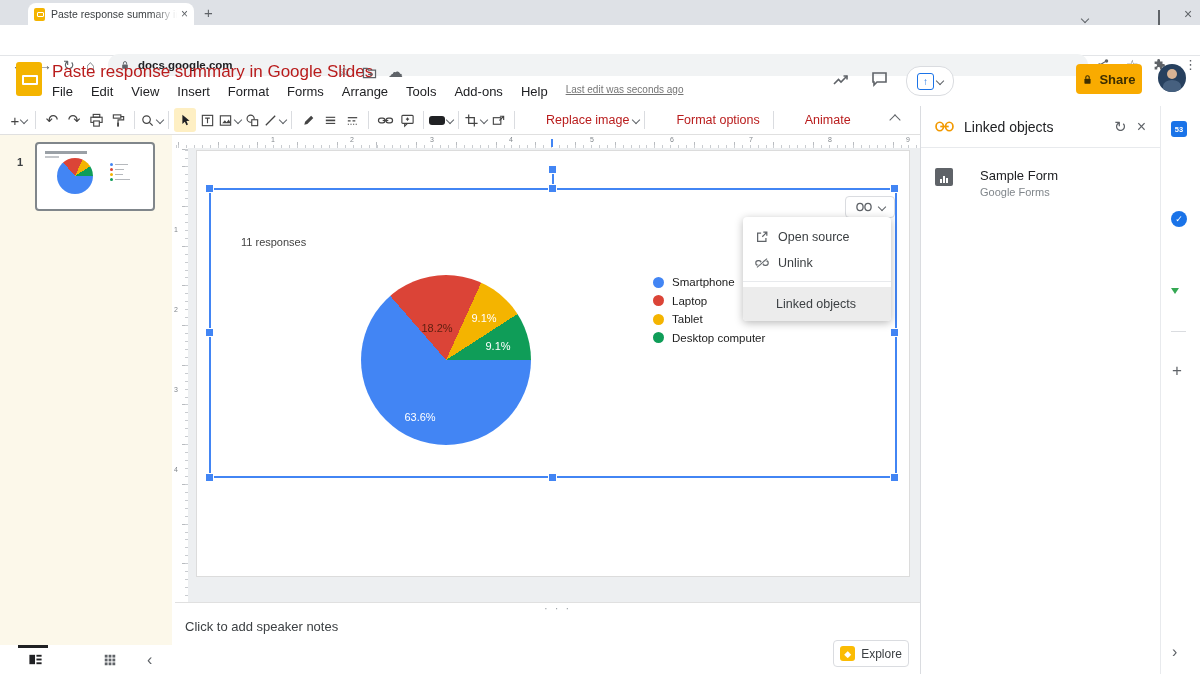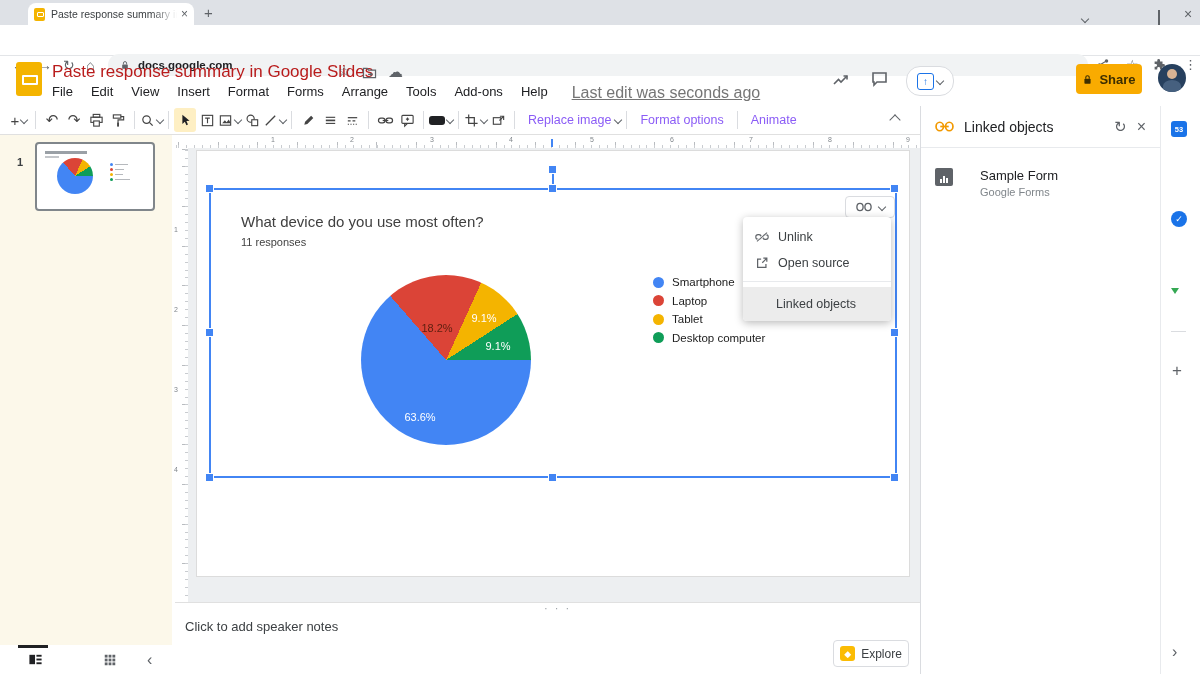--- a/index.html
+++ b/index.html
@@ -33,21 +33,21 @@
     display:flex;align-items:center;padding:0 12px;box-sizing:border-box;font-size:11.5px;}
   .url-host{color:#202124;font-weight:bold;}
   .url-path{color:#5f6368;white-space:nowrap;overflow:hidden;}
 
   
   .slides-logo{left:16px;top:62px;width:26px;height:34px;background:#f4b400;border-radius:3px;position:absolute;}
   .slides-logo::after{content:"";position:absolute;left:6px;top:13px;width:12px;height:6px;border:2px solid #fff;border-radius:1px;}
   .doc-title{left:52px;top:62px;font-size:17px;color:#b91c1c;}
   .title-ico{top:64px;font-size:14px;}
   .menubar{left:52px;top:84px;display:flex;gap:18px;font-size:13px;color:#202124;}
-  .lastedit{font-size:16px;color:#757575;text-decoration:underline;margin-left:6px;}
+  .lastedit{font-size:10px;color:#757575;text-decoration:underline;}
   .hdr-btn{display:flex;align-items:center;justify-content:center;}
   .present-pill{left:906px;top:66px;width:46px;height:28px;border:1px solid #dadce0;border-radius:14px;
     display:flex;align-items:center;justify-content:center;gap:3px;background:#fff;}
   .present-box{width:15px;height:15px;border:1.6px solid #1a73e8;border-radius:3px;color:#1a73e8;
     font-size:10px;display:flex;align-items:center;justify-content:center;font-weight:bold;}
   .slideshow-btn{left:962px;top:64px;height:30px;border:1px solid #dadce0;border-radius:4px;background:#fff;
     display:flex;align-items:center;}
   .slideshow-main{display:flex;align-items:center;gap:7px;padding:0 10px;font-size:13px;color:#3c4043;}
   .slideshow-caret{width:22px;height:30px;border-left:1px solid #dadce0;display:flex;align-items:center;justify-content:center;}
   .share-btn{left:1076px;top:64px;width:66px;height:30px;background:#f9ab00;border-radius:4px;
@@ -56,21 +56,21 @@
   .avatar::before{content:"";position:absolute;left:9px;top:5px;width:10px;height:10px;border-radius:50%;background:#d8b394;}
   .avatar::after{content:"";position:absolute;left:5px;top:16px;width:18px;height:12px;border-radius:50% 50% 0 0;background:#46607f;}
 
   
   .toolbar{left:0;top:106px;width:920px;height:29px;background:#fff;border-bottom:1px solid #e0e0e0;
     display:flex;align-items:center;padding-left:8px;box-sizing:border-box;}
   .tb{display:flex;align-items:center;justify-content:center;height:24px;min-width:22px;border-radius:3px;color:#444;}
   .tb-glyph{font-size:15px;color:#444;}
   .tb-sep{width:1px;height:18px;background:#dadce0;margin:0 5px;}
   .tb-sel{background:#feefc3;}
-  .tb-label{font-size:12.5px;color:#8b5cf6;padding:0 8px;white-space:nowrap;}
+  .tb-label{font-size:12.5px;color:#b91c1c;padding:0 8px;white-space:nowrap;margin-left:18px;}
   .mask-pill{width:16px;height:9px;background:#202124;border-radius:3px;}
   .caret{margin-left:2px;}
 
   
   .filmstrip{left:0;top:135px;width:172px;height:510px;background:#fcf8ea;}
   .slide-num{left:17px;top:156px;font-size:11px;font-weight:bold;color:#3c4043;}
   .thumb{left:35px;top:142px;width:120px;height:69px;background:#fff;border:2px solid #80868b;border-radius:4px;box-sizing:border-box;}
   .mini-line{position:absolute;background:#9aa0a6;}
   .mini-pie{left:57px;top:158px;width:36px;height:36px;border-radius:50%;}
   .mini-dot{position:absolute;width:3px;height:3px;border-radius:50%;}
@@ -437,21 +437,20 @@
   <div class="abs vruler">
     <span class="vrn" style="top:78px;">1</span>
     <span class="vrn" style="top:158px;">2</span>
     <span class="vrn" style="top:238px;">3</span>
     <span class="vrn" style="top:318px;">4</span>
   </div>
 
   
   <div class="abs canvas">
     <div class="abs slide">
-      <span class="abs chart-title">What device do you use most often?</span>
       <span class="abs chart-sub">11 responses</span>
       <div class="abs pie-wrap">
         <div class="pie" style="background: conic-gradient(from 90deg, rgb(66, 133, 244) 0deg, rgb(66, 133, 244) 228.96deg, rgb(219, 68, 55) 228.96deg, rgb(219, 68, 55) 294.48deg, rgb(244, 180, 0) 294.48deg, rgb(244, 180, 0) 327.24deg, rgb(15, 157, 88) 327.24deg, rgb(15, 157, 88) 360deg);"></div>
         <span class="slice-label" style="left:76px;top:25px;color:#5c1f10;margin-top:28px;">18.2%</span>
         <span class="slice-label" style="left:123px;top:43px;">9.1%</span>
         <span class="slice-label" style="left:137px;top:71px;">9.1%</span>
         <span class="slice-label" style="left:59px;top:142px;">63.6%</span>
       </div>
       <div class="abs legend">
         <span class="legend-row">
@@ -488,34 +487,34 @@
     <div class="abs link-chip">
       <svg width="16" height="10" viewBox="0 0 18 10">
           <rect x="1" y="1" width="7" height="8" rx="4" fill="none" stroke="#5f6368" stroke-width="1.5"></rect>
           <rect x="10" y="1" width="7" height="8" rx="4" fill="none" stroke="#5f6368" stroke-width="1.5"></rect>
         </svg>
       <span class="chev sm"></span>
     </div>
 
     <div class="abs ctx-menu">
       <div class="ctx-item">
+        <svg width="14" height="14" viewBox="0 0 16 16">
+            <path d="M7 3.5H3v9.5h9.5V9" fill="none" stroke="#5f6368" stroke-width="1.4"></path>
+            <path d="M9.5 2.5h4v4M13.3 2.7L8.3 7.7" fill="none" stroke="#5f6368" stroke-width="1.4"></path>
+          </svg>
+        <span>Open source</span>
+      </div>
+      <div class="ctx-item">
         <svg width="14" height="14" viewBox="0 0 18 14">
             <rect x="1" y="4" width="7" height="6" rx="3" fill="none" stroke="#5f6368" stroke-width="1.4"></rect>
             <rect x="10" y="4" width="7" height="6" rx="3" fill="none" stroke="#5f6368" stroke-width="1.4"></rect>
             <path d="M2.5 12.5L15.5 1.5" stroke="#fff" stroke-width="3"></path>
             <path d="M2.5 12.5L15.5 1.5" stroke="#5f6368" stroke-width="1.3"></path>
           </svg>
         <span>Unlink</span>
-      </div>
-      <div class="ctx-item">
-        <svg width="14" height="14" viewBox="0 0 16 16">
-            <path d="M7 3.5H3v9.5h9.5V9" fill="none" stroke="#5f6368" stroke-width="1.4"></path>
-            <path d="M9.5 2.5h4v4M13.3 2.7L8.3 7.7" fill="none" stroke="#5f6368" stroke-width="1.4"></path>
-          </svg>
-        <span>Open source</span>
       </div>
       <div class="ctx-divider"></div>
       <div class="ctx-item hl">
         <span>Linked objects</span>
       </div>
     </div>
   </div>
 
   
   <div class="abs notes"></div>

